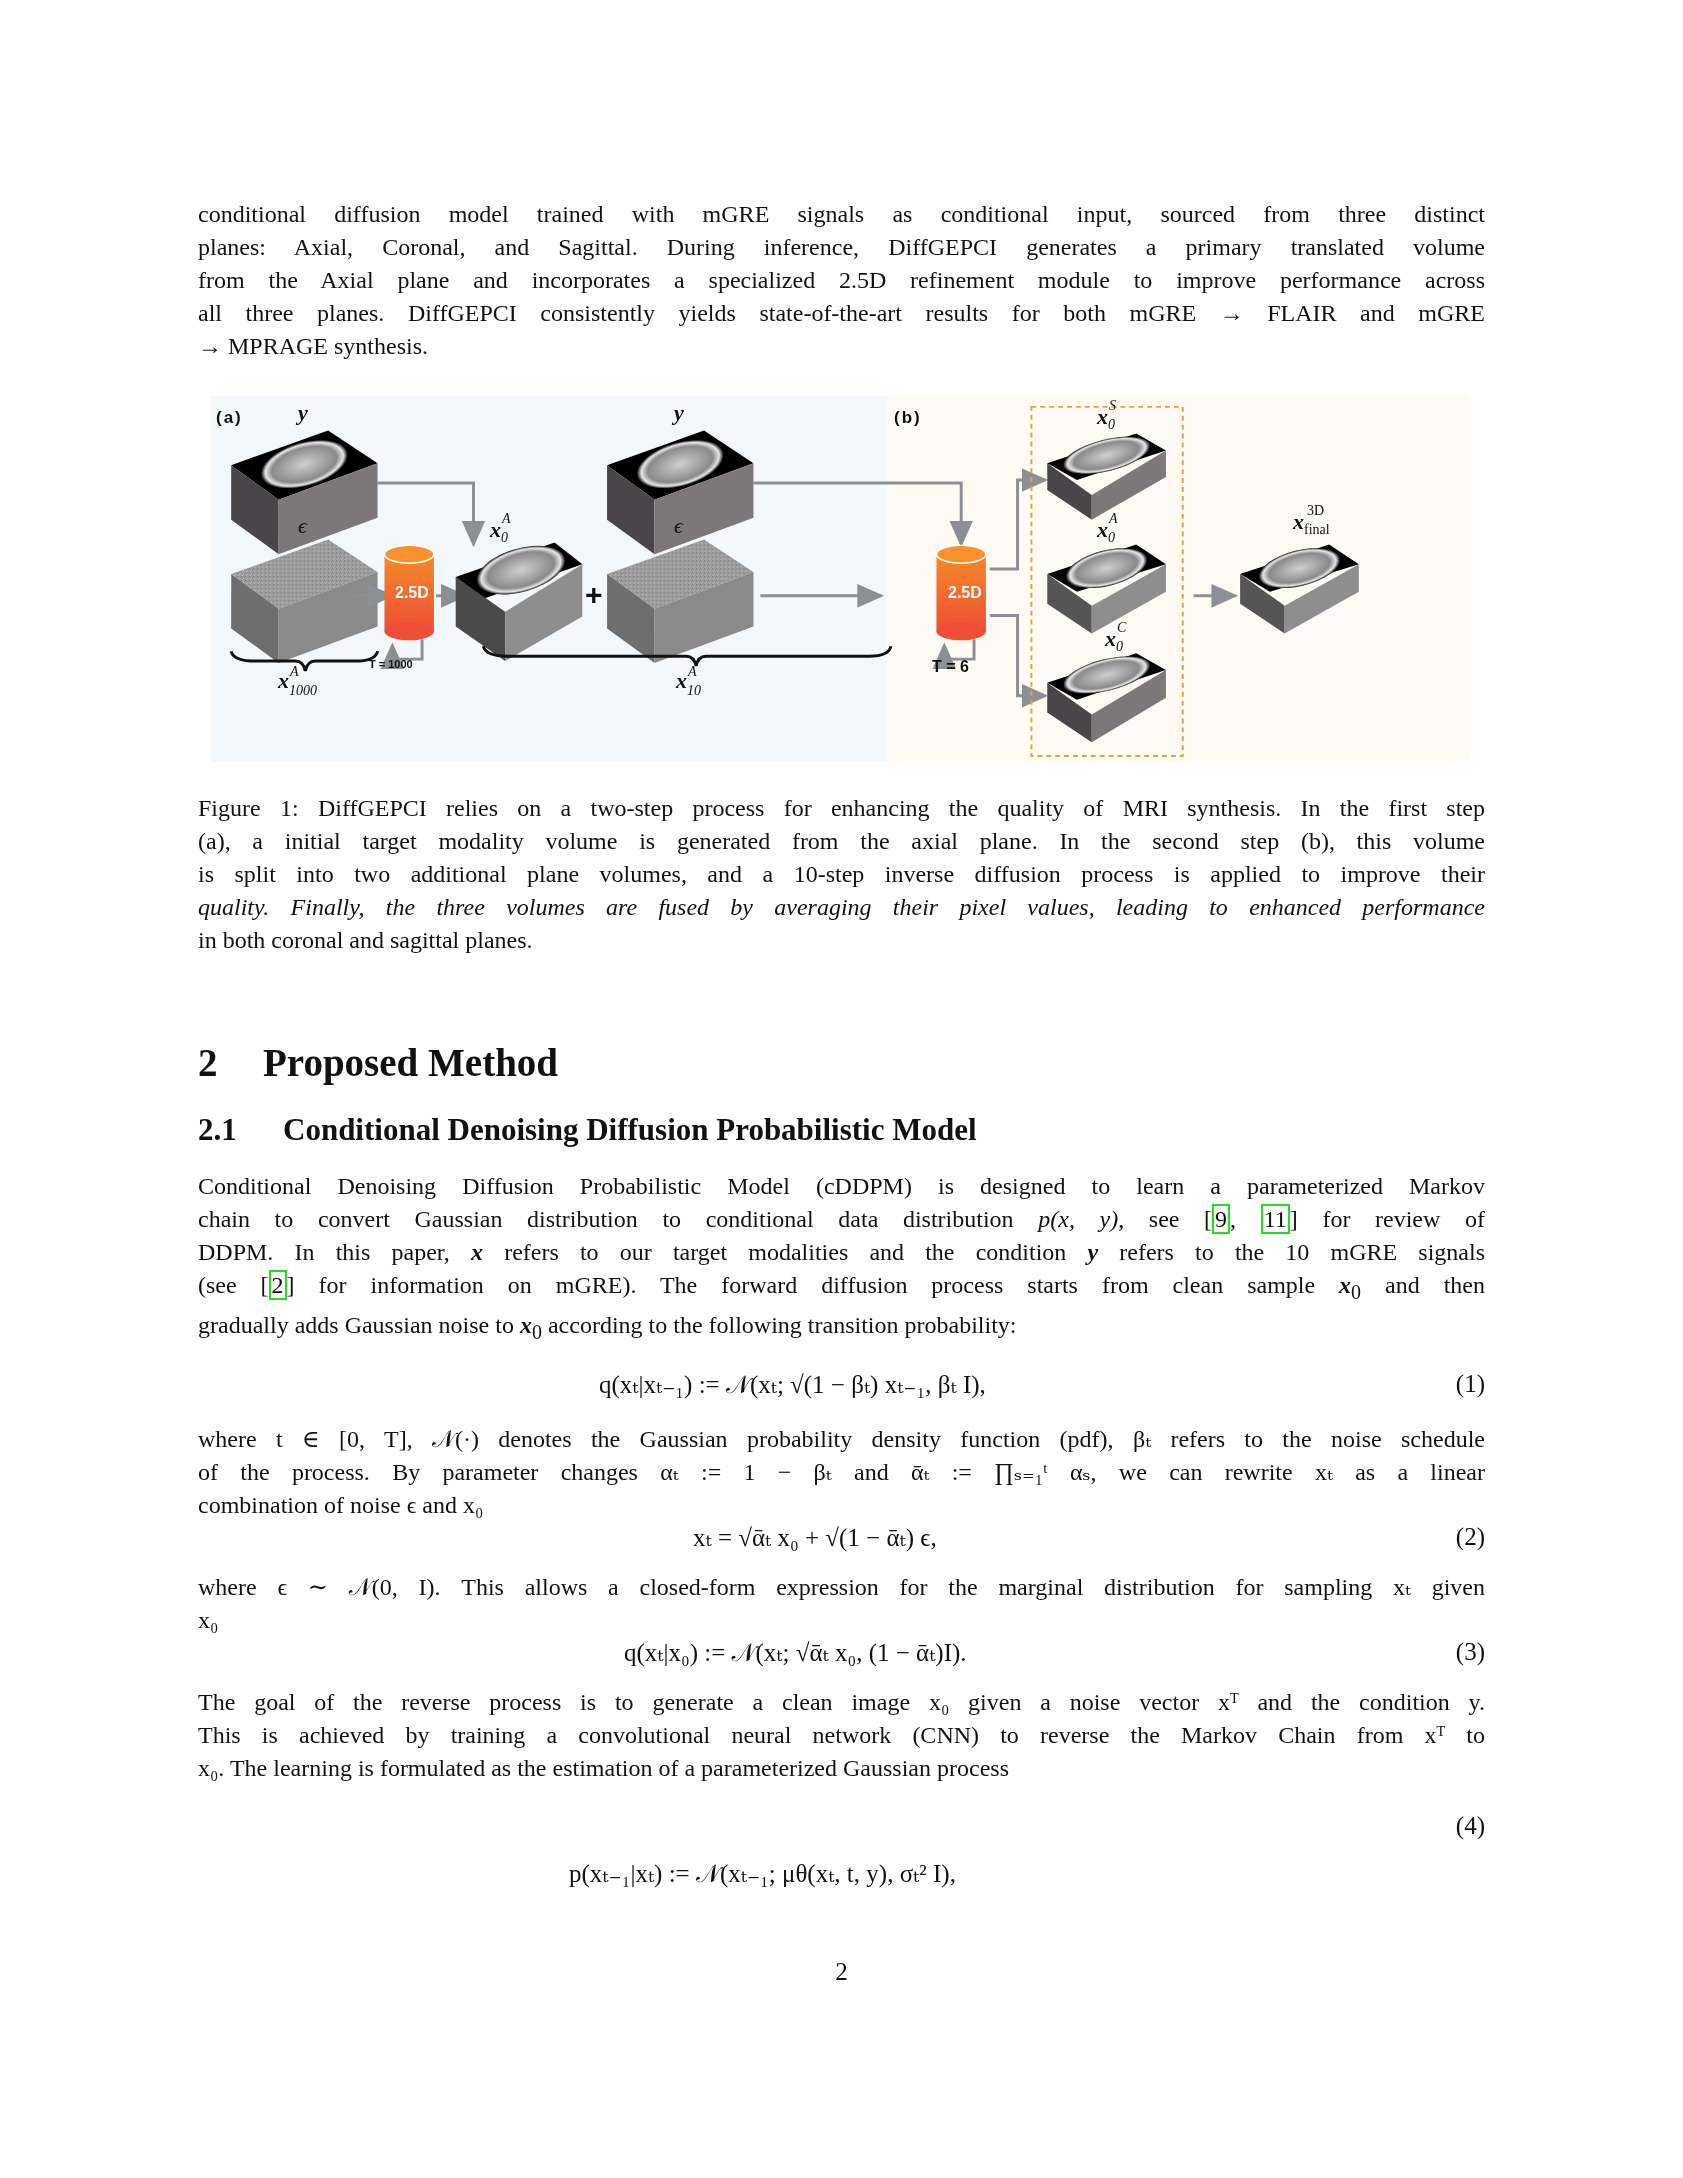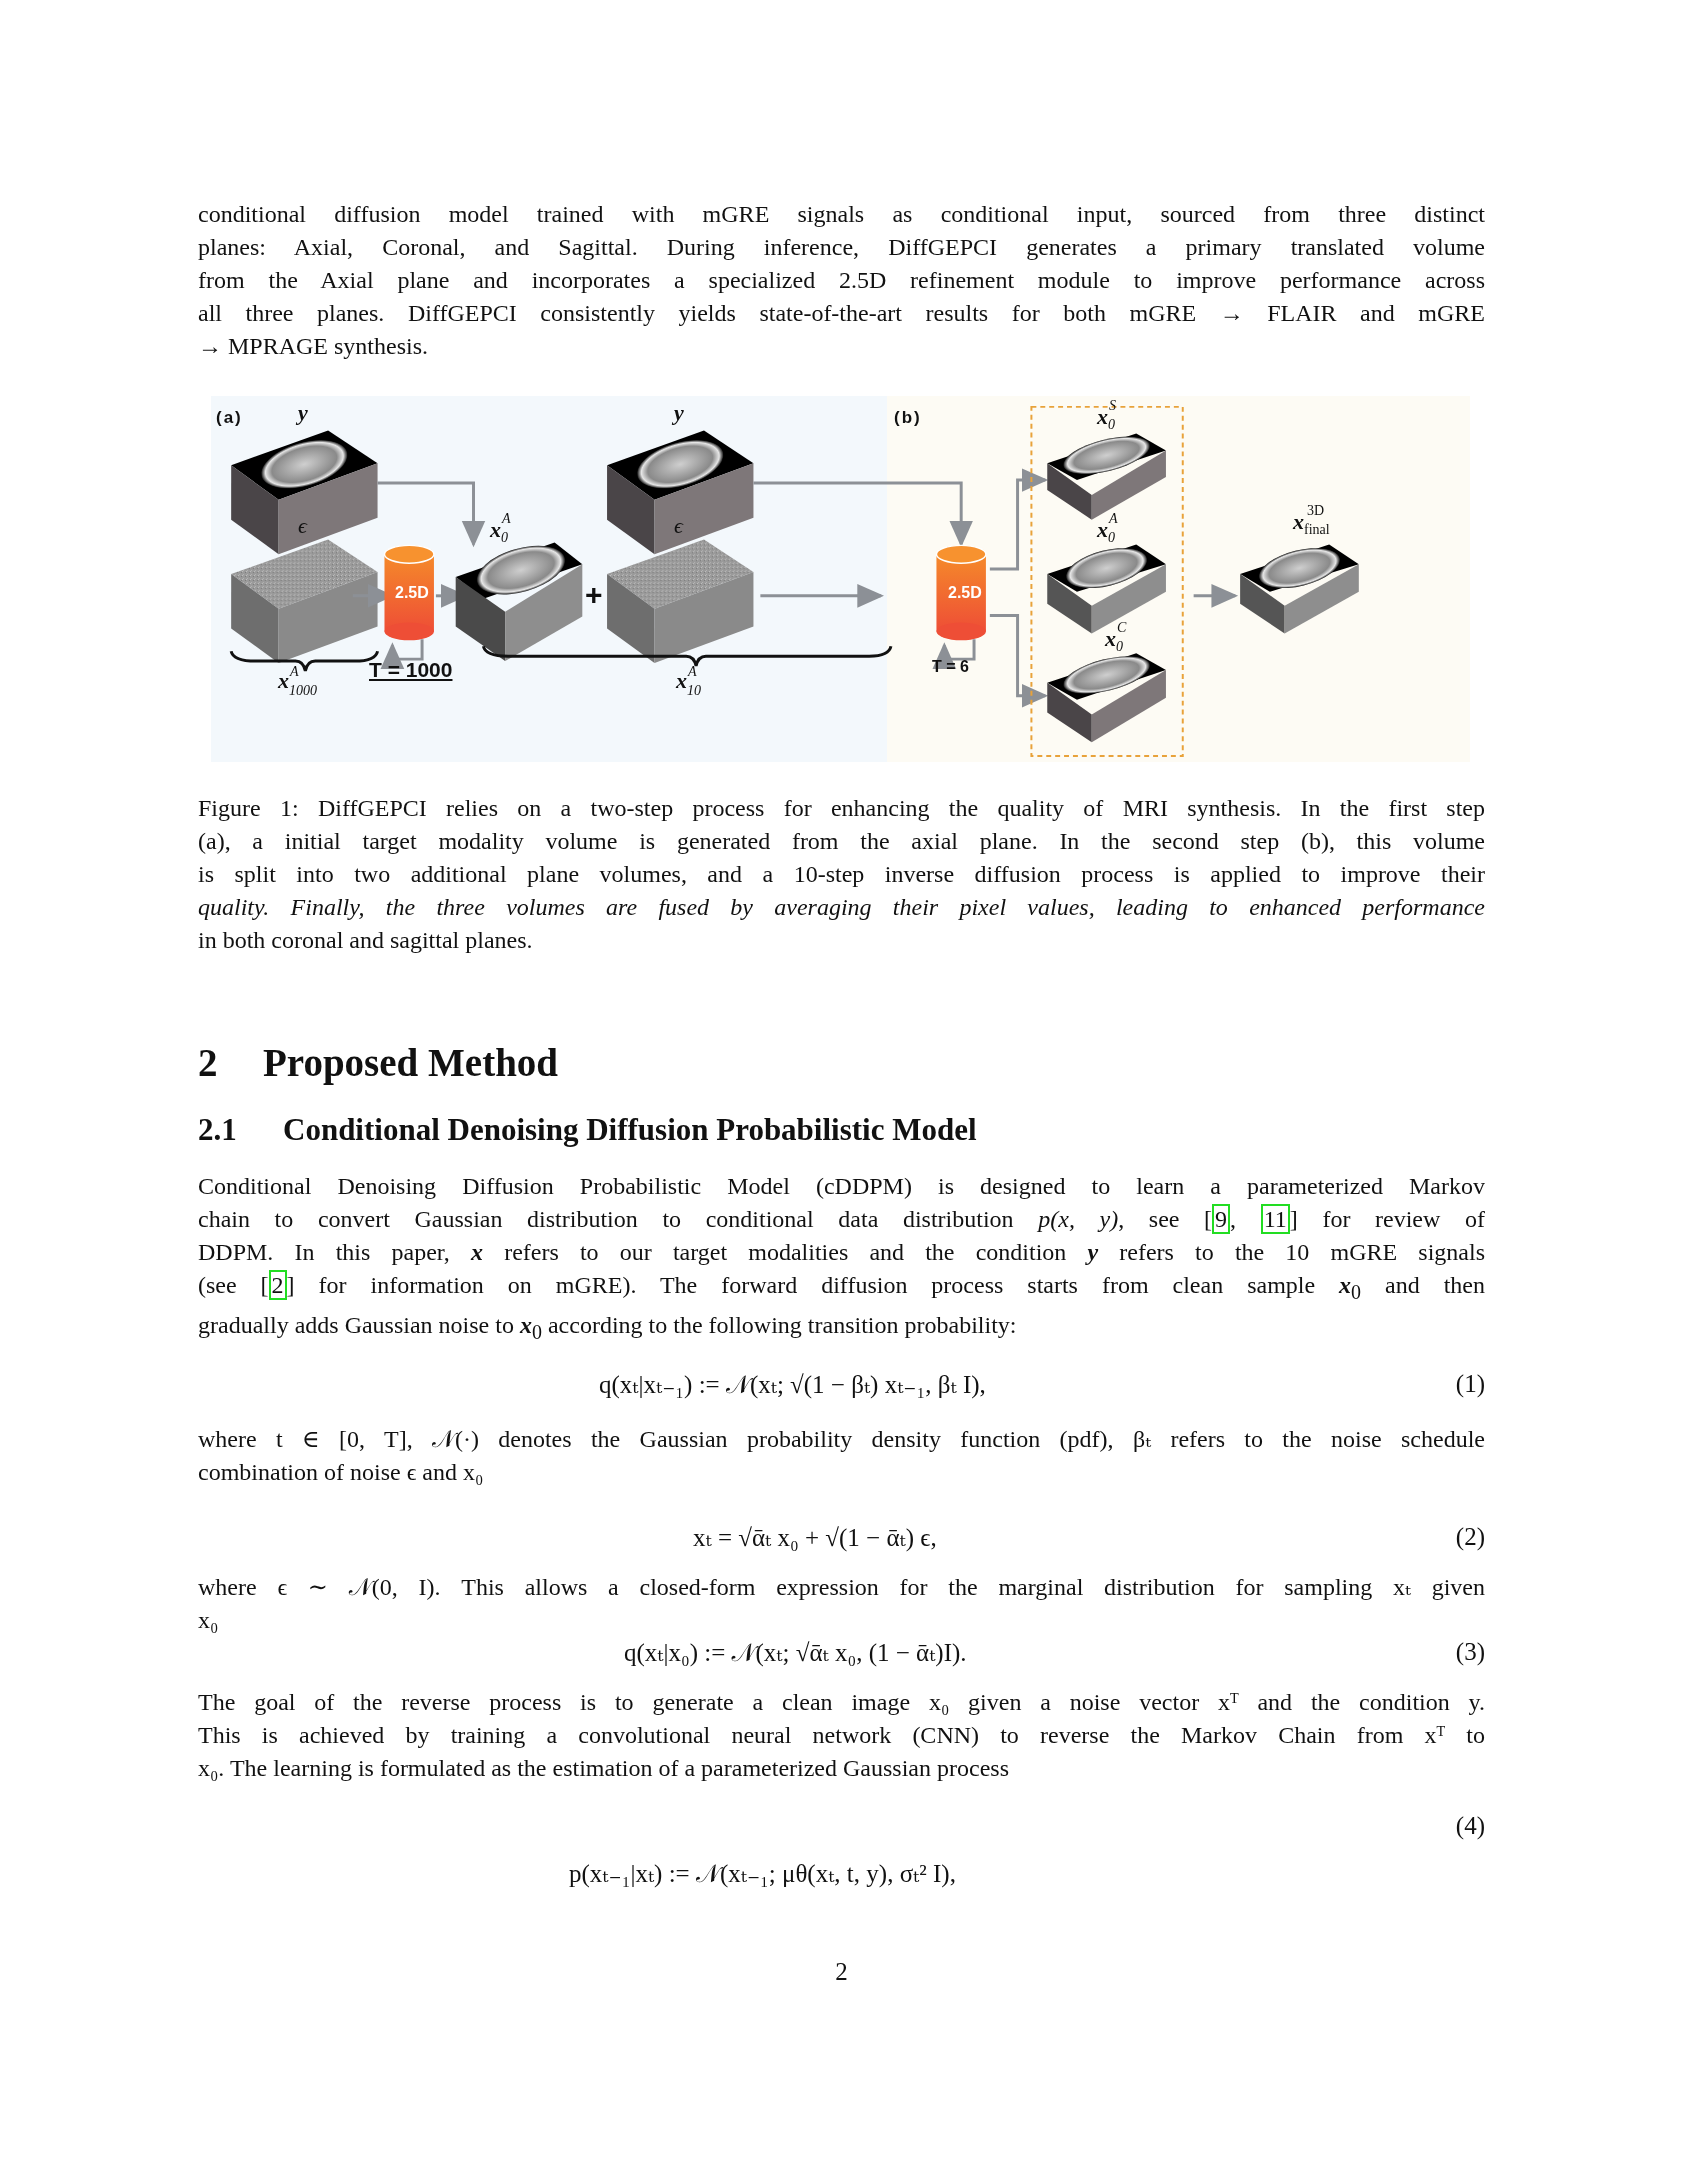--- a/index.html
+++ b/index.html
@@ -161,21 +161,21 @@
       <ellipse cx="1100" cy="174" rx="42" ry="18" transform="rotate(-14 1100 174)" fill="url(#brain)"></ellipse>
       <polygon points="1040,180 1085,212 1085,240 1040,210" fill="#555"></polygon>
       <polygon points="1085,212 1160,170 1160,198 1085,240" fill="#8e8e8e"></polygon>
     </g>
   </svg>
 
   <div class="fig-label" style="left:5px; top:12px;">(a)</div>
   <div class="math-label" style="left:87px; top:4px;">y</div>
   <div class="math-label" style="left:87px; top:117px; font-weight:normal;">ϵ</div>
   <div class="sans-label" style="left:184px; top:188px; color:#fff; font-size:16px;">2.5D</div>
-  <div class="sans-label" style="left:158px; top:262px; font-size:21px;text-decoration:underline;">T = 1000</div>
+  <div class="sans-label" style="left:158px; top:262px; font-size:11px;">T = 1000</div>
   <div class="math-label" style="left:67px; top:272px;"><span>x</span><sub style="position:relative; top:2px;"><span>1000</span></sub><sup style="position:absolute; left:12px; top:-4px;"><span>A</span></sup></div>
   <div class="math-label" style="left:279px; top:121px;"><span>x</span><sub><span>0</span></sub><sup style="position:absolute; left:12px; top:-6px;"><span>A</span></sup></div>
   <div class="sans-label" style="left:374px; top:182px; font-size:30px;">+</div>
   <div class="math-label" style="left:463px; top:4px;">y</div>
   <div class="math-label" style="left:463px; top:117px; font-weight:normal;">ϵ</div>
   <div class="math-label" style="left:465px; top:272px;"><span>x</span><sub style="position:relative; top:2px;"><span>10</span></sub><sup style="position:absolute; left:12px; top:-4px;"><span>A</span></sup></div>
 
   <div class="fig-label" style="left:683px; top:12px;">(b)</div>
   <div class="sans-label" style="left:737px; top:188px; color:#fff; font-size:16px;">2.5D</div>
   <div class="sans-label" style="left:721px; top:262px; font-size:16px;">T = 6</div>
@@ -203,20 +203,21 @@
   <div class="para" style="text-align-last:justify;"><span>DDPM. In this paper, </span><b class="v">x</b><span> refers to our target modalities and the condition </span><b class="v">y</b><span> refers to the 10 mGRE signals</span></div>
   <div class="para" style="text-align-last:justify;"><span>(see </span>[<a class="cite">2</a>]<span> for information on mGRE). The forward diffusion process starts from clean sample </span><b class="v">x</b><sub>0</sub><span> and then</span></div>
   <div class="para"><span>gradually adds Gaussian noise to </span><b class="v">x</b><sub>0</sub><span> according to the following transition probability:</span></div>
 </div>
 
 <div class="eq" style="left:599px; top:1370px;">q(xₜ|xₜ₋₁) := 𝒩(xₜ; √(1 − βₜ) xₜ₋₁, βₜ I),</div>
 <div class="eqnum" style="top:1370px;">(1)</div>
 
 <div class="abs" style="left:198px; top:1423px; width:1287px;">
   <div class="para" style="text-align-last:justify;">where t ∈ [0, T], 𝒩(·) denotes the Gaussian probability density function (pdf), βₜ refers to the noise schedule</div>
+  <div class="para" style="text-align-last:justify;">of the process. By parameter changes αₜ := 1 − βₜ and ᾱₜ := ∏ₛ₌₁ᵗ αₛ, we can rewrite xₜ as a linear</div>
   <div class="para">combination of noise ϵ and x₀</div>
 </div>
 
 <div class="eq" style="left:693px; top:1523px;">xₜ = √ᾱₜ x₀ + √(1 − ᾱₜ) ϵ,</div>
 <div class="eqnum" style="top:1523px;">(2)</div>
 
 <div class="abs" style="left:198px; top:1571px; width:1287px;">
   <div class="para" style="text-align-last:justify;">where ϵ ∼ 𝒩(0, I). This allows a closed-form expression for the marginal distribution for sampling xₜ given</div>
   <div class="para">x₀</div>
 </div>

